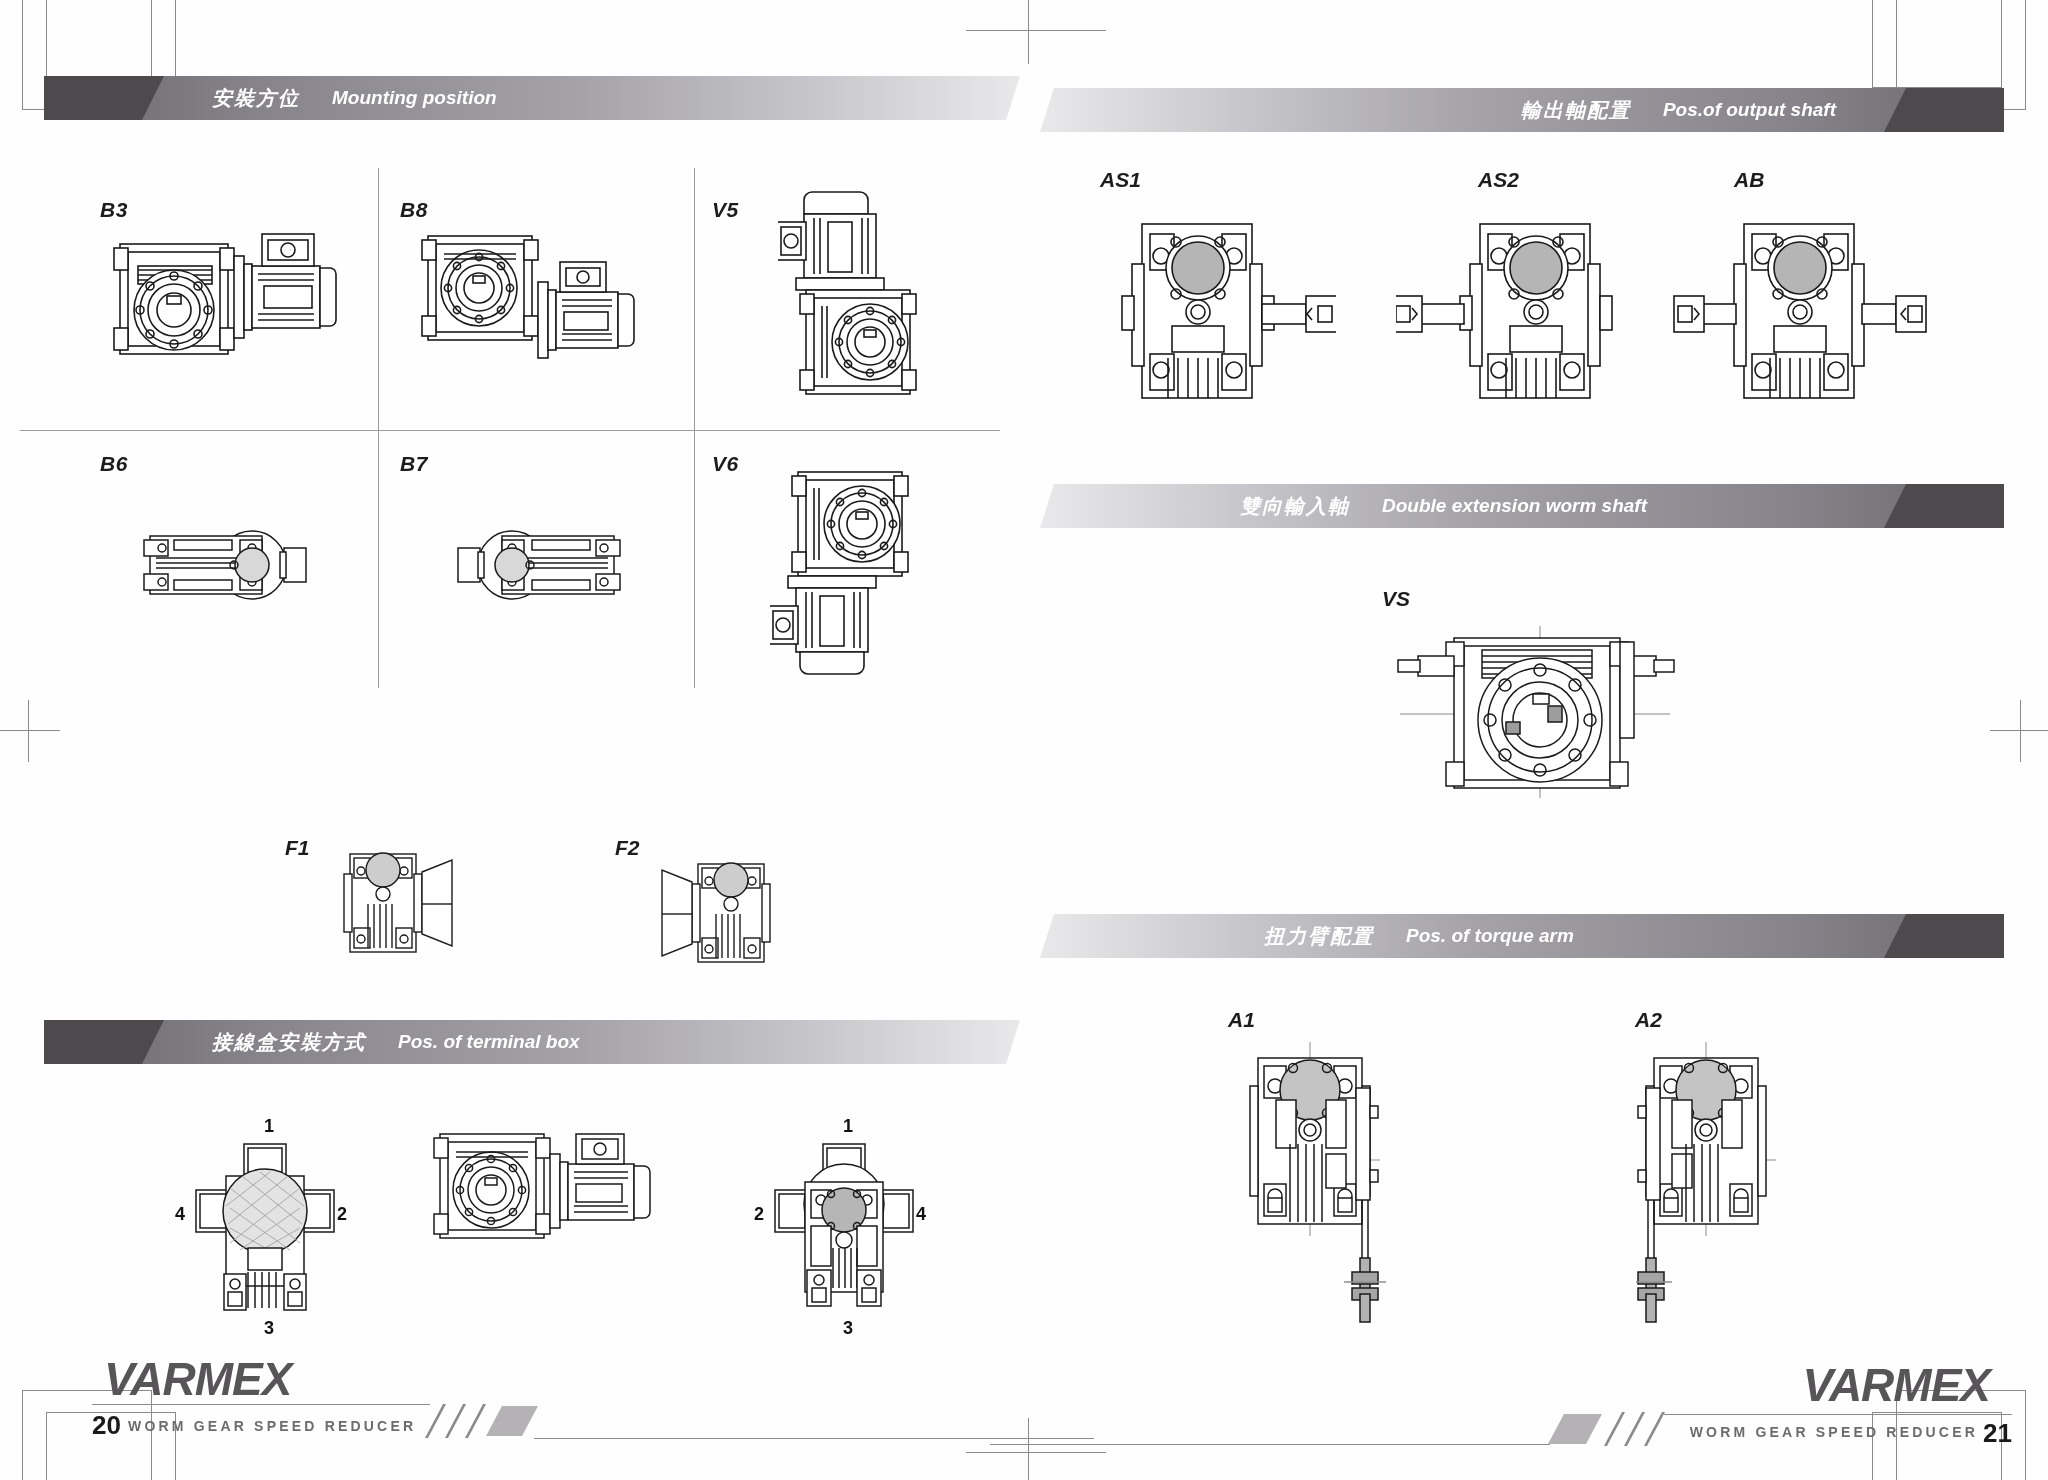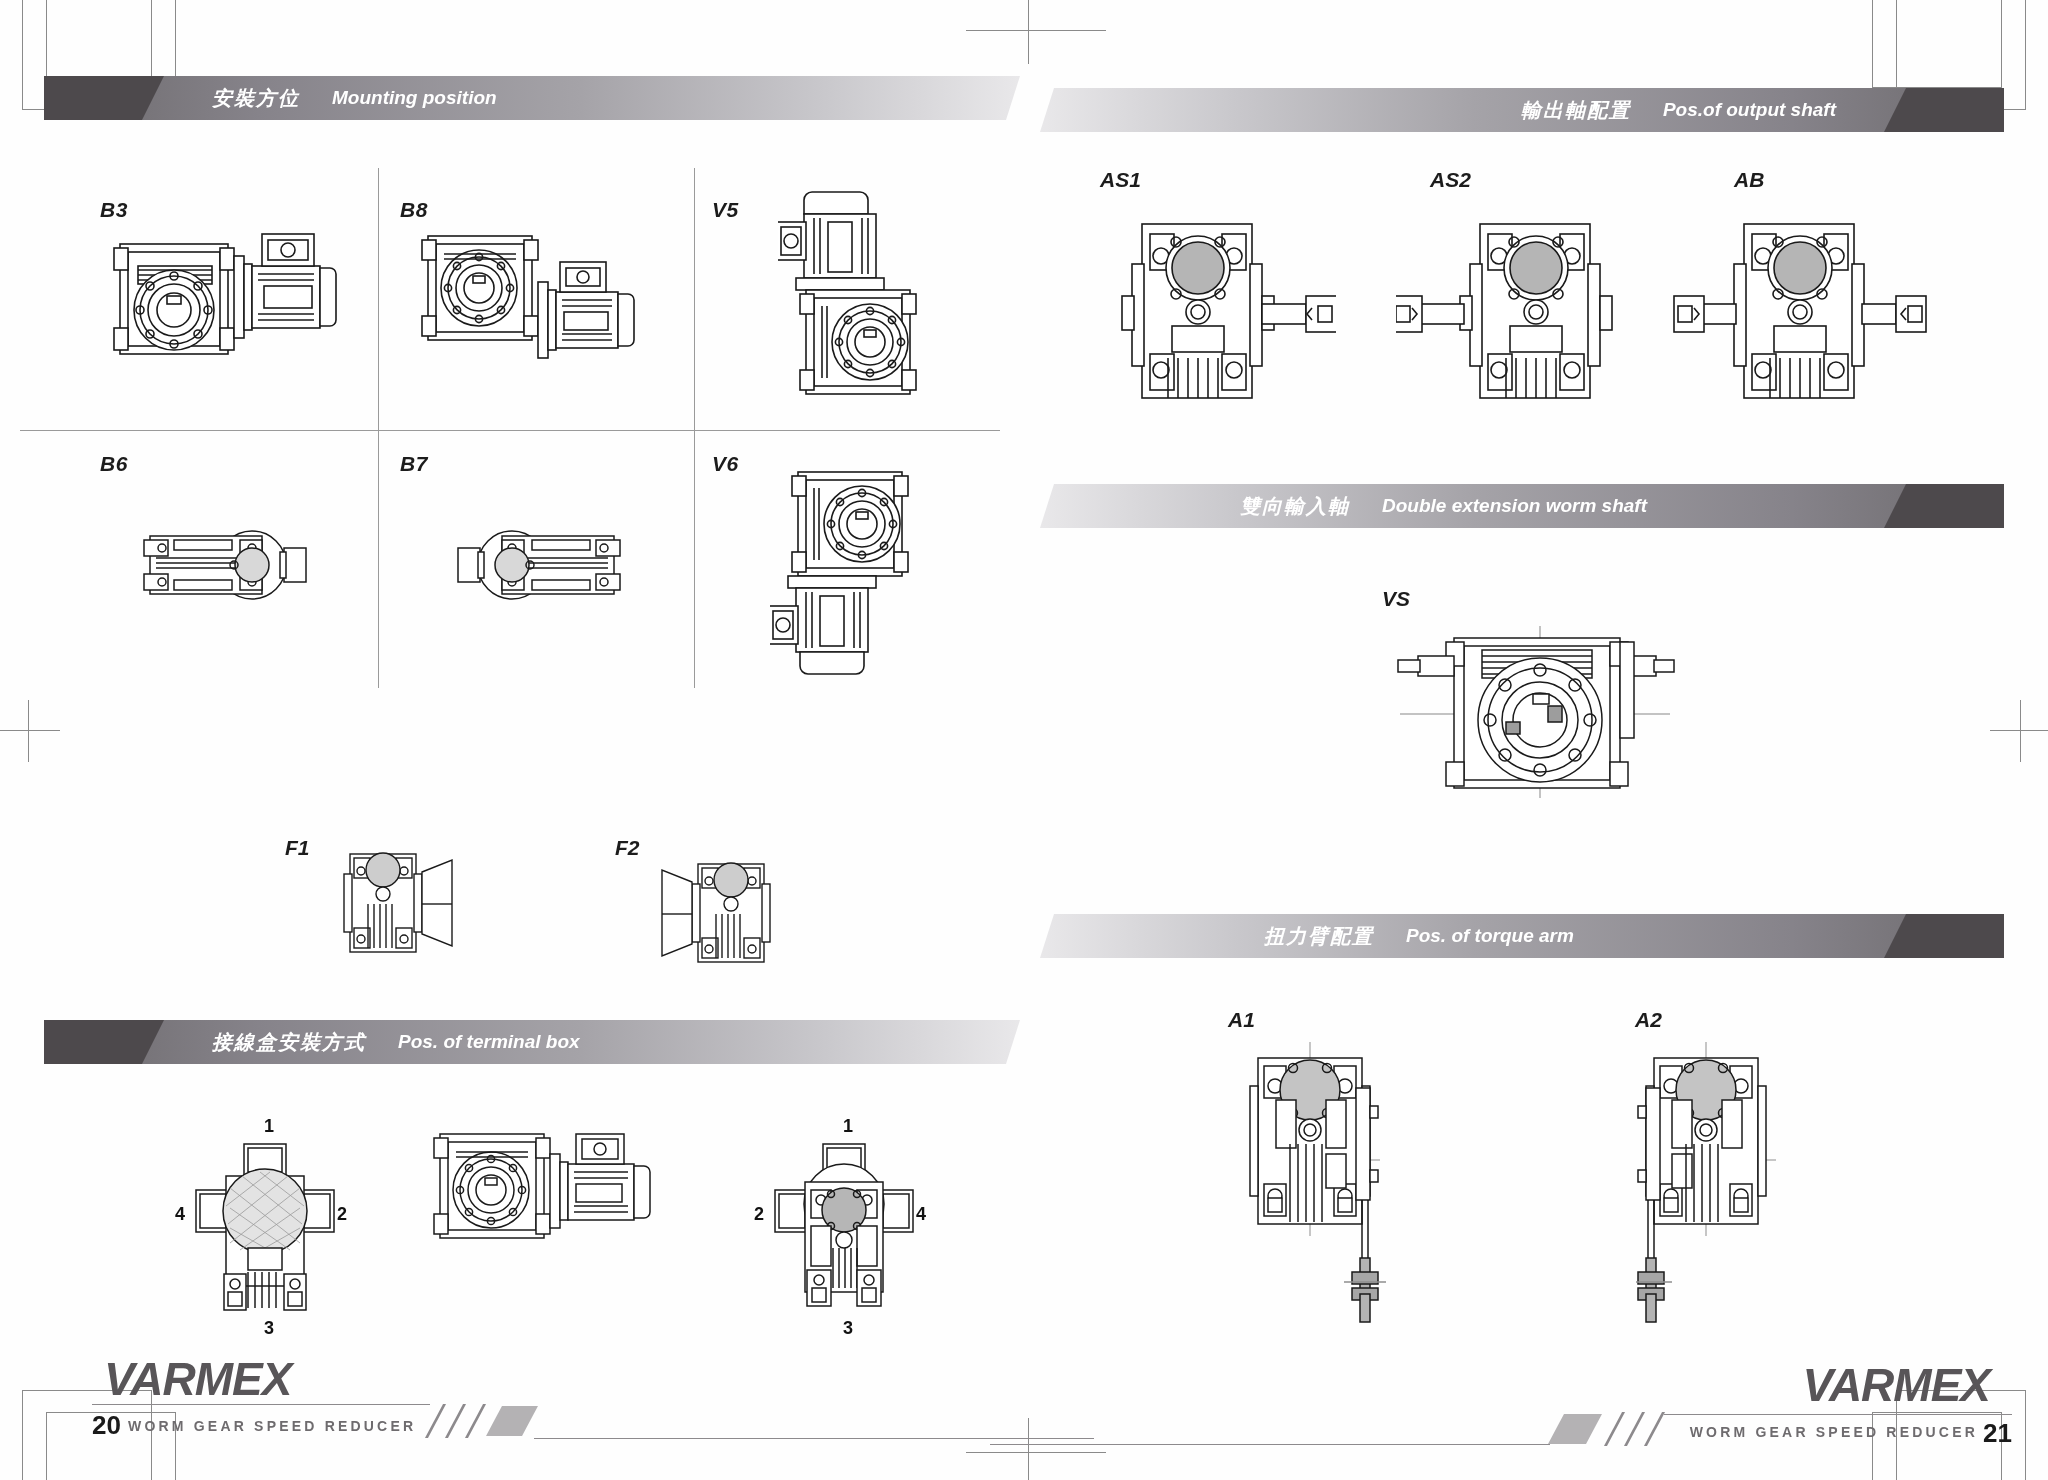--- a/index.html
+++ b/index.html
@@ -422,21 +422,21 @@
         <line x1="112" y1="146" x2="112" y2="186"></line>
 
         <rect x="156" y="92" width="44" height="20" fill="#fff"></rect>
         <rect x="200" y="84" width="34" height="36" fill="#fff"></rect>
         <path d="M206 96 l-5 6 l5 6"></path>
         <rect x="212" y="94" width="14" height="16" fill="#fff"></rect>
       </g>
     </svg>
   </div>
 
-  <div class="fig-label" style="left:1430px; top:168px;">AS2</div>
+  <div class="fig-label" style="left:1478px; top:168px;">AS2</div>
   <div class="fig" style="left:1396px; top:212px;">
     <svg width="230" height="200" viewBox="0 0 230 200">
       <g fill="none" stroke="#1a1a1a" stroke-width="1.6">
         <rect x="84" y="12" width="110" height="174" fill="#fff"></rect>
         <rect x="92" y="22" width="24" height="36" fill="#fff"></rect>
         <rect x="164" y="22" width="24" height="36" fill="#fff"></rect>
         <rect x="92" y="142" width="24" height="36" fill="#fff"></rect>
         <rect x="164" y="142" width="24" height="36" fill="#fff"></rect>
         <circle cx="103" cy="44" r="8"></circle>
           <circle cx="176" cy="44" r="8"></circle>

